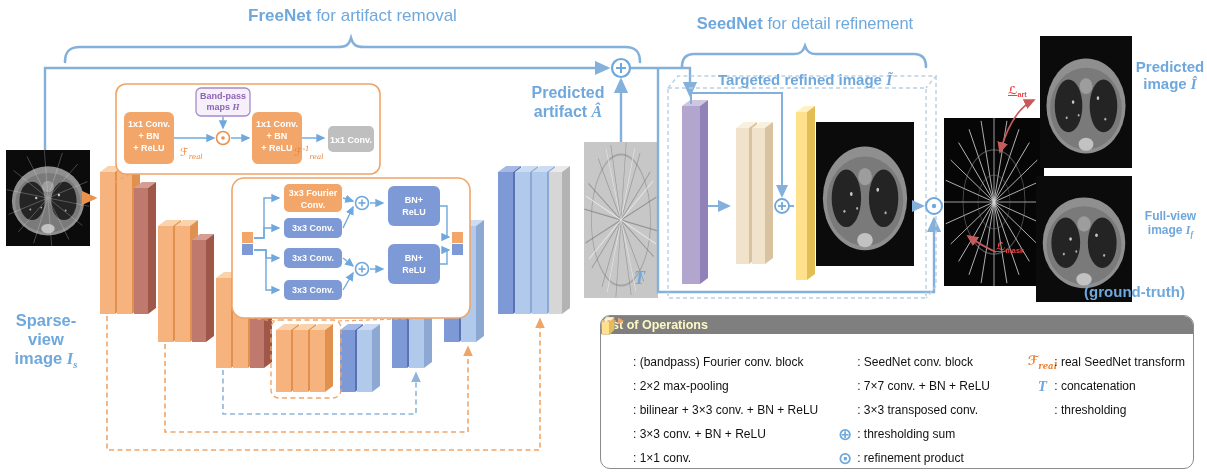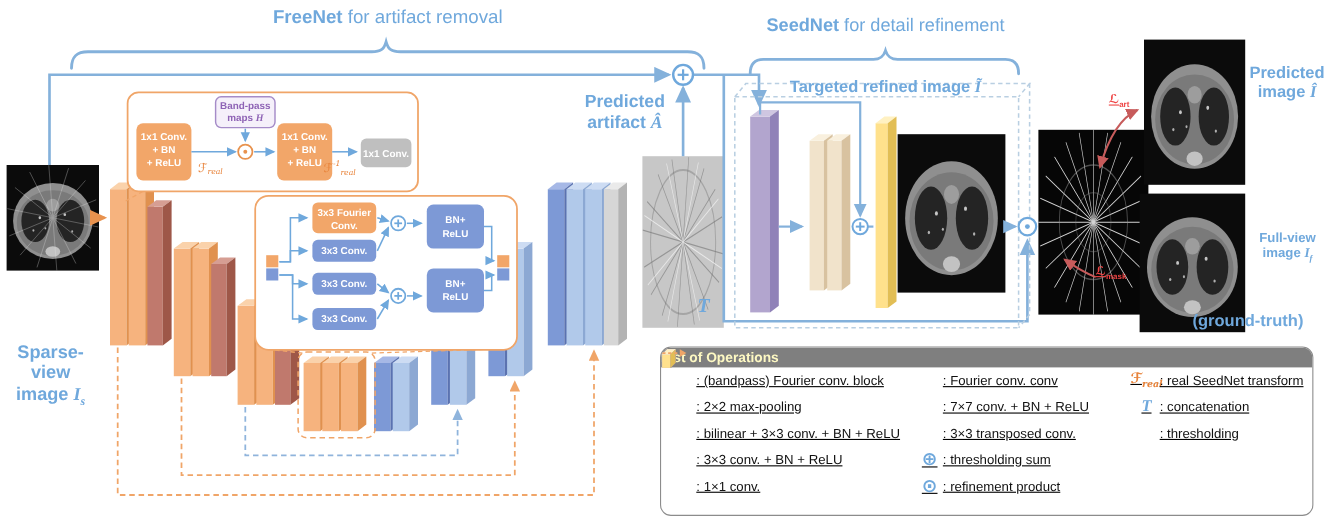--- a/index.html
+++ b/index.html
@@ -56,21 +56,21 @@
   .sqb{fill:#7D99D6;}
   .opsum circle,.opdot circle{fill:#fff;stroke:#6FA8DC;}
   .opsum line{stroke:#6FA8DC;}
   .opdot .dot{fill:#6FA8DC;stroke:none;}
   .oporange circle{stroke:#E8924E;}
   .oporange .dot{fill:#E8924E;}
 
   
   .legend{position:absolute;z-index:3;background:#fff;border:1.5px solid #8C8C8C;border-radius:10px;overflow:hidden;}
   .legend-header{background:#7F7F7F;color:#fef9c3;font-weight:bold;font-size:12.5px;text-align:left;padding:2px 0;}
-  .legend-cols{display:flex;padding:0 8px 2px 8px;text-decoration:underline;}
+  .legend-cols{display:flex;padding:16px 8px 2px 8px;}
   .lcol{display:flex;flex-direction:column;}
   .lrow{display:flex;align-items:center;height:24px;white-space:nowrap;}
   .licon{display:inline-flex;width:24px;justify-content:center;align-items:center;flex:0 0 24px;}
   .ltxt{font-size:12px;color:#111;}
   .opglyph{font-family:"DejaVu Sans",sans-serif;color:#6FA8DC;font-size:17px;font-weight:bold;line-height:1;}
   .fsymH{font-family:"DejaVu Serif","DejaVu Sans",serif;font-style:italic;color:#E8833A;font-size:13px;font-weight:bold;}
   .tsym{font-family:"Liberation Serif","DejaVu Serif",serif;font-style:italic;color:#6FA8DC;font-size:15px;font-weight:bold;}
 </style>
 </head>
 <body>
@@ -508,21 +508,21 @@
     </div>
     <div class="lcol" style="width:204px;">
       <div class="lrow">
         <span class="licon">
               <svg width="15" height="20" viewBox="0 0 16 20">
                 <rect class="fc" x="1" y="6" width="8" height="13"></rect>
                 <polygon class="tc" points="1,6 6,1 14,1 9,6"></polygon>
                 <polygon class="sc" points="9,6 14,1 14,14 9,19"></polygon>
               </svg>
             </span>
-        <span class="ltxt">: Fourier conv. conv</span>
+        <span class="ltxt">: SeedNet conv. block</span>
       </div>
       <div class="lrow">
         <span class="licon">
               <svg width="15" height="20" viewBox="0 0 16 20">
                 <rect class="fp" x="1" y="6" width="8" height="13"></rect>
                 <polygon class="tp" points="1,6 6,1 14,1 9,6"></polygon>
                 <polygon class="sp" points="9,6 14,1 14,14 9,19"></polygon>
               </svg>
             </span>
         <span class="ltxt">: 7×7 conv. + BN + ReLU</span>

